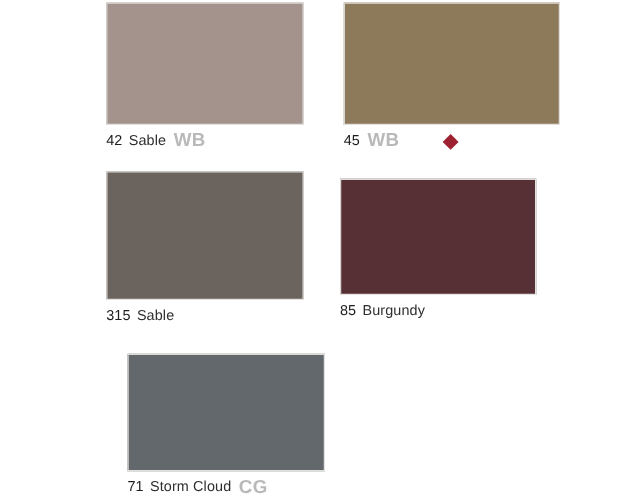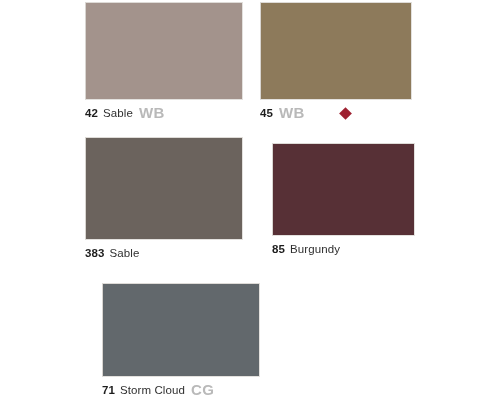--- a/index.html
+++ b/index.html
@@ -39,21 +39,21 @@
     margin-top: 6px;
     white-space: nowrap;
     font-size: 11.5px;
     line-height: 14px;
     color: #2b2b2b;
     display: flex;
     align-items: center;
   }
 
   .code {
-    font-weight: bold;
+    font-weight: normal;
     color: #1d1d1d;
     letter-spacing: 0.1px;
   }
 
   .cname {
     font-weight: normal;
     color: #2f2f2f;
     margin-left: 5px;
     letter-spacing: 0.1px;
   }
@@ -73,28 +73,28 @@
     transform: rotate(45deg);
     display: inline-block;
     margin-left: 36px;
     flex: none;
   }
 
   
   #cell-sable      { left: 85px;  top: 2px;   width: 158px; }
   #cell-sable      .chip { height: 98px; }
 
-  #cell-sandalwood { left: 260px; top: 2px;   width: 152px; }
+  #cell-sandalwood { left: 275px; top: 2px;   width: 173px; }
   #cell-sandalwood .chip { height: 98px; }
 
   
   #cell-toast      { left: 85px;  top: 137px; width: 158px; }
   #cell-toast      .chip { height: 103px; }
 
-  #cell-burgundy   { left: 272px; top: 143px; width: 143px; }
+  #cell-burgundy   { left: 272px; top: 143px; width: 157px; }
   #cell-burgundy   .chip { height: 93px; }
 
   
   #cell-stormcloud { left: 85px;  top: 283px; width: 158px; margin-left: 17px; }
   #cell-stormcloud .chip { height: 94px; }
 </style>
 </head>
 <body>
 
 <div class="palette">
@@ -113,21 +113,21 @@
     <div class="caption">
       <span class="code">45</span>
       <span class="suffix">WB</span>
       <span class="marker" style="background: rgb(158, 33, 49);"></span>
     </div>
   </div>
 
   <div class="swatch-cell" id="cell-toast">
     <div class="chip" style="background:#6b635d;"></div>
     <div class="caption">
-      <span class="code">383</span>
+      <span class="code">315</span>
       <span class="cname">Sable</span>
       <span class="suffix"></span>
     </div>
   </div>
 
   <div class="swatch-cell" id="cell-burgundy">
     <div class="chip" style="background:#573036;"></div>
     <div class="caption">
       <span class="code">85</span>
       <span class="cname">Burgundy</span>

